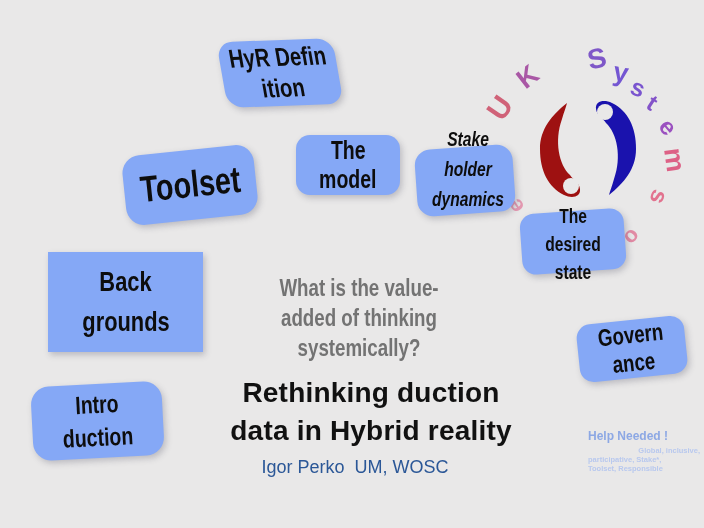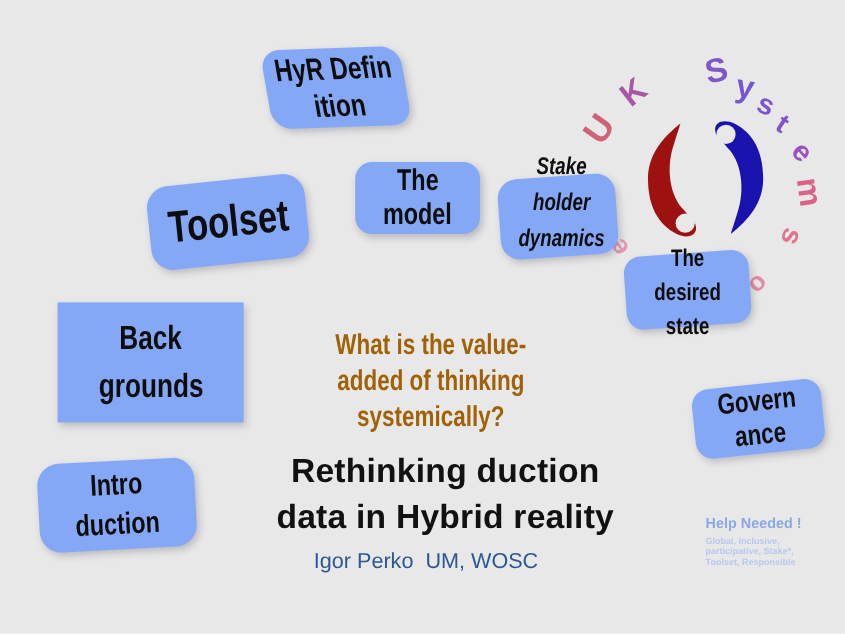--- a/index.html
+++ b/index.html
@@ -29,21 +29,21 @@
 
   
   .overlay-label {
     position:absolute; z-index:3; color:#0d0d0d; font-weight:700; text-align:center;
   }
   #text-stake   { left:413px; top:124px; width:110px; font-size:20px; line-height:30px;font-style:italic; }
   #text-desired { left:521px; top:202px; width:104px; font-size:20px; line-height:28px; }
 
   
   #question { position:absolute; z-index:3; left:238px; top:273px; width:242px;
-              font-size:24px; line-height:30px; font-weight:700; color:#a16207; text-align:center; }
+              font-size:24px; line-height:30px; font-weight:700; color:#737373; text-align:center; }
   #main-title { position:absolute; z-index:3; left:178px; top:374px; width:386px;
               font-size:28px; line-height:38px; font-weight:700; color:#111; text-align:center; letter-spacing:.2px; }
   #author { position:absolute; z-index:3; left:228px; top:457px; width:254px;
               font-size:18px; text-align:center; white-space:pre; }
 
   
   #help-note { position:absolute; z-index:3; left:588px; top:429px; width:112px; }
   #help-note .hn-head { font-size:12px; font-weight:700; line-height:14px; margin-bottom:3px; }
   #help-note .hn-line { font-size:7.5px; line-height:9px; font-weight:700; }
 
@@ -133,18 +133,18 @@
 
   <div id="main-title">
     <div class="line">Rethinking duction</div>
     <div class="line">data in Hybrid reality</div>
   </div>
 
   <div id="author" style="color: rgb(43, 87, 151);">Igor Perko  UM, WOSC</div>
 
   <div id="help-note">
     <div class="hn-head" style="color: rgb(141, 168, 228);">Help Needed !</div>
-    <div class="hn-line" style="color: rgb(184, 200, 238);">Global, inclusive,</div>
+    <div class="hn-line" style="color: rgb(184, 200, 238); text-align: right;">Global, inclusive,</div>
     <div class="hn-line" style="color: rgb(184, 200, 238);">participative, Stake*,</div>
     <div class="hn-line" style="color: rgb(184, 200, 238);">Toolset, Responsible</div>
   </div>
 
 </div>
 
 </body></html>

